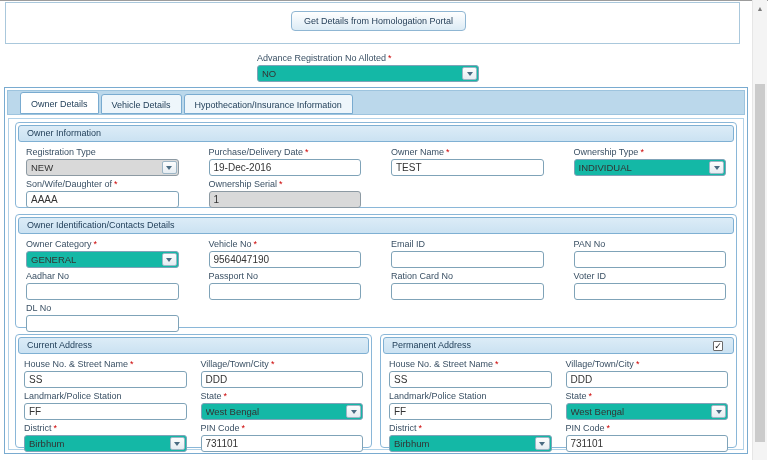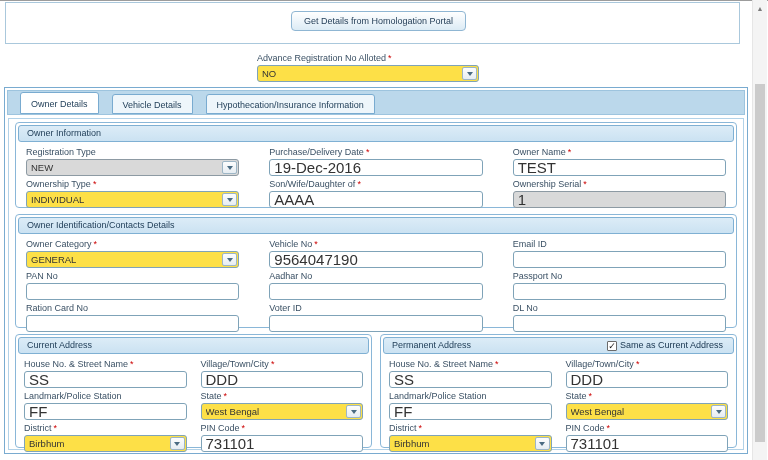--- a/index.html
+++ b/index.html
@@ -16,54 +16,54 @@
           display:flex;justify-content:center;align-items:flex-start;box-sizing:border-box;padding-left:12px;}
   .btn{margin-top:8px;padding:4px 12px;font-size:9px;color:#27415a;
        background:linear-gradient(#ffffff,#dcebf5);border:1px solid #8fb6d3;border-radius:4px;cursor:pointer;}
 
   
   .lbl{font-size:9px;color:#3a5064;display:block;margin:3px 0 1px;line-height:11px;white-space:nowrap;}
   .req{color:#cc0000;margin-left:2px;}
 
   
   .input{display:block;width:100%;height:17px;border:1px solid #7fa3b8;border-radius:3px;background:#fff;
-         font-size:15px;color:#333;padding:0 4px;box-sizing:border-box;font-family:inherit;outline:none;}
+         font-size:10px;color:#333;padding:0 4px;box-sizing:border-box;font-family:inherit;outline:none;}
   .input.disabled{background:#d9d9d9;border-color:#8d9aa3;}
-  .select{position:relative;height:17px;border:1px solid #7fa3b8;border-radius:3px;background:#fde047;box-sizing:border-box;}
+  .select{position:relative;height:17px;border:1px solid #7fa3b8;border-radius:3px;background:#14b8a6;box-sizing:border-box;}
   .select.disabled{background:#d9d9d9;border-color:#8d9aa3;}
   .select .val{position:absolute;left:4px;top:0;right:18px;line-height:15px;font-size:9.5px;color:#333;
                overflow:hidden;white-space:nowrap;}
   .sbtn{position:absolute;top:1px;right:1px;bottom:1px;width:15px;background:linear-gradient(#fdfdfd,#e6edf2);
         border:1px solid #9db6c6;border-radius:2px;box-sizing:border-box;cursor:pointer;}
   .tri{position:absolute;left:50%;top:50%;margin:-2px 0 0 -3px;width:0;height:0;
        border-left:3px solid transparent;border-right:3px solid transparent;border-top:4px solid #4a6b82;}
 
   
   .advance{position:absolute;left:257px;top:50px;width:222px;}
 
   
   .tabview{position:absolute;left:4px;top:87px;width:744px;height:367px;border:1px solid #79abd0;background:#fff;box-sizing:border-box;}
   .tabstrip{position:absolute;left:2px;right:2px;top:2px;height:25px;background:#bbd8eb;border:1px solid #9dc4de;
-            box-sizing:border-box;display:flex;align-items:flex-end;padding-left:12px;gap:13px;}
+            box-sizing:border-box;display:flex;align-items:flex-end;padding-left:12px;gap:2px;}
   .tab{height:20px;line-height:20px;padding:0 10px;font-size:9px;color:#1d3b55;background:#eef6fb;
        border:1px solid #79abd0;border-radius:3px 3px 0 0;box-sizing:border-box;cursor:pointer;white-space:nowrap;}
   .tab.active{background:#ffffff;height:22px;line-height:22px;}
   .panel{position:absolute;left:3px;right:3px;top:30px;bottom:3px;border:1px solid #b2d2e8;background:#fff;}
 
   
   .fieldset{position:absolute;left:6px;right:6px;border:1px solid #8ab7d8;border-radius:4px;background:#fff;box-sizing:border-box;}
   .fs-head{height:17px;margin:2px;background:linear-gradient(#dcecf7,#cbe2f2);border:1px solid #7fb0d3;border-radius:3px;
            font-size:9px;color:#1d3b55;line-height:15px;padding:0 8px;box-sizing:border-box;
            display:flex;justify-content:space-between;align-items:center;}
   #fs-owner{top:3px;height:86px;}
   #fs-ident{top:95px;height:114px;}
   .addr-wrap{position:absolute;left:6px;right:6px;top:215px;height:114px;display:flex;gap:8px;}
   .fieldset.addr{position:relative;flex:1;left:auto;right:auto;top:auto;height:114px;}
 
-  .grid3{display:grid;grid-template-columns:1fr 1fr 1fr;column-gap:30px;padding:0 10px;}
+  .grid3{display:grid;grid-template-columns:1fr 1fr 1fr 1fr;column-gap:30px;padding:0 10px;}
   .grid2{display:grid;grid-template-columns:1fr 1fr;column-gap:14px;padding:0 8px;}
 
   
   .cbwrap{display:flex;align-items:center;gap:3px;margin-right:2px;cursor:pointer;}
   .cb{width:10px;height:10px;background:#fff;border:1px solid #6b6b6b;border-radius:1px;
       font-size:9px;line-height:9px;text-align:center;color:#1a1a1a;box-sizing:border-box;}
   .cblbl{font-size:9px;color:#17344e;white-space:nowrap;}
 
   
   .scrollbar{position:absolute;left:752px;top:0;width:15px;height:460px;background:#f4f4f4;border-left:1px solid #e6e6e6;box-sizing:border-box;}
@@ -247,21 +247,20 @@
             <input class="input" value="731101" style="">
           </div>
         </div>
       </div>
 
       <div class="fieldset addr">
         <div class="fs-head">
           <span>Permanent Address</span>
           <span class="cbwrap">
             <span class="cb">✓</span>
-            <span class="cblbl">Same as Current Address</span>
           </span>
         </div>
         <div class="grid2">
           <div>
             <span class="lbl"><span>House No. &amp; Street Name</span><span class="req">*</span></span>
             <input class="input" value="SS" style="">
           </div>
           <div>
             <span class="lbl"><span>Village/Town/City</span><span class="req">*</span></span>
             <input class="input" value="DDD" style="">

